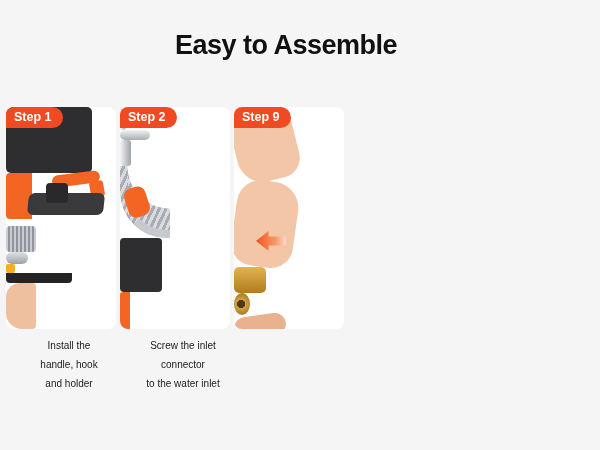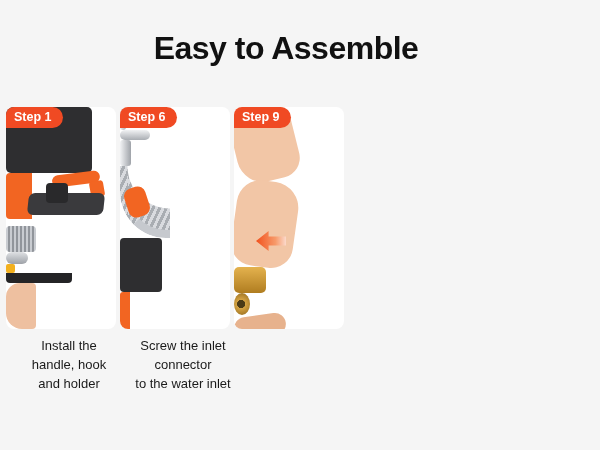--- a/index.html
+++ b/index.html
@@ -7,21 +7,21 @@
     width: 600px; height: 450px;
     background: #f5f5f5;
     font-family: "Liberation Sans", sans-serif;
     overflow: hidden;
   }
   #root { position: relative; width: 600px; height: 450px; background: #f5f5f5; }
 
   .page-title {
     position: absolute; top: 30px; left: 0; width: 572px;
     text-align: center;
-    font-size: 32px; font-weight: bold; color: #111;
+    font-size: 27px; font-weight: bold; color: #111;
     letter-spacing: -0.5px;
   }
 
   .steps-row {
     position: absolute; top: 107px; left: 6px;
     width: 572px; height: 222px;
     display: flex; gap: 4px;
   }
   .step-card {
     position: relative;
@@ -47,21 +47,21 @@
 
   .captions-row {
     position: absolute; top: 336px; left: 14px;
     width: 572px;
     display: flex; gap: 4px;
   }
   .step-caption {
     flex: 0 0 110px;
     width: 110px;
     text-align: center;
-    font-size: 13px;
+    font-size: 10px;
     line-height: 19px;
     color: #1a1a1a;
     white-space: pre-line;
   }
 
   
   .blk  { position: absolute; background: #2b2b2d; }
   .dkg  { position: absolute; background: #3e3e41; }
   .org  { position: absolute; background: #f26522; }
 
@@ -160,21 +160,21 @@
         <div class="s1-coil"></div>
         <div class="s1-cyl"></div>
         <div class="s1-nut"></div>
         <div class="s1-foot"></div>
         <div class="s1-hand1"></div>
 
       </div>
     </div>
 
     <div class="step-card">
-      <div class="step-badge">Step 6</div>
+      <div class="step-badge">Step 2</div>
       <div class="art">
         <div class="s2-lever"></div>
         <div class="s2-lev2"></div>
         <div class="s2-spout"></div>
         <div class="s2-neck"></div>
         <div class="s2-hose"></div>
         <div class="s2-hand org"></div>
         <div class="s2-body"></div>
         <div class="s2-orng"></div>
 

